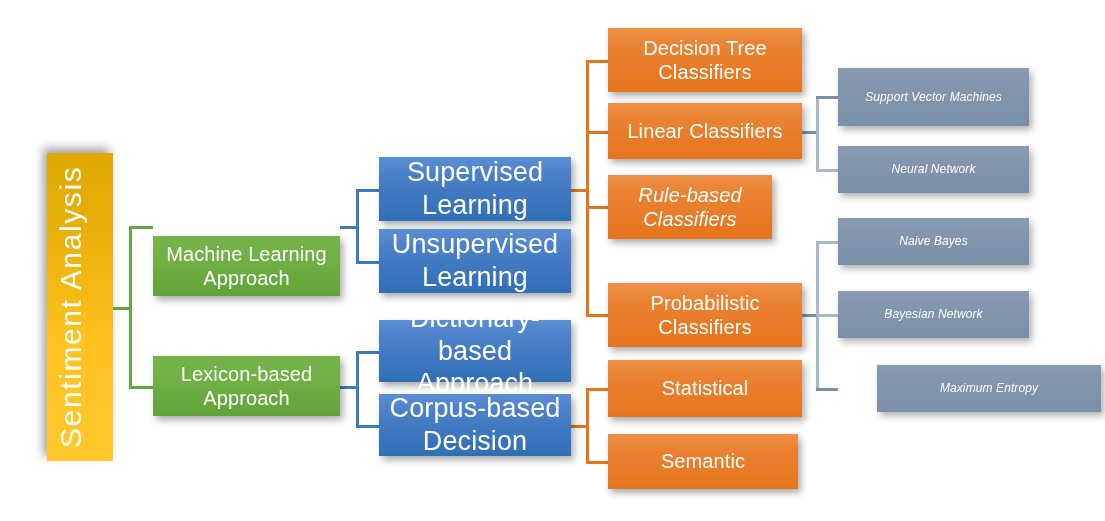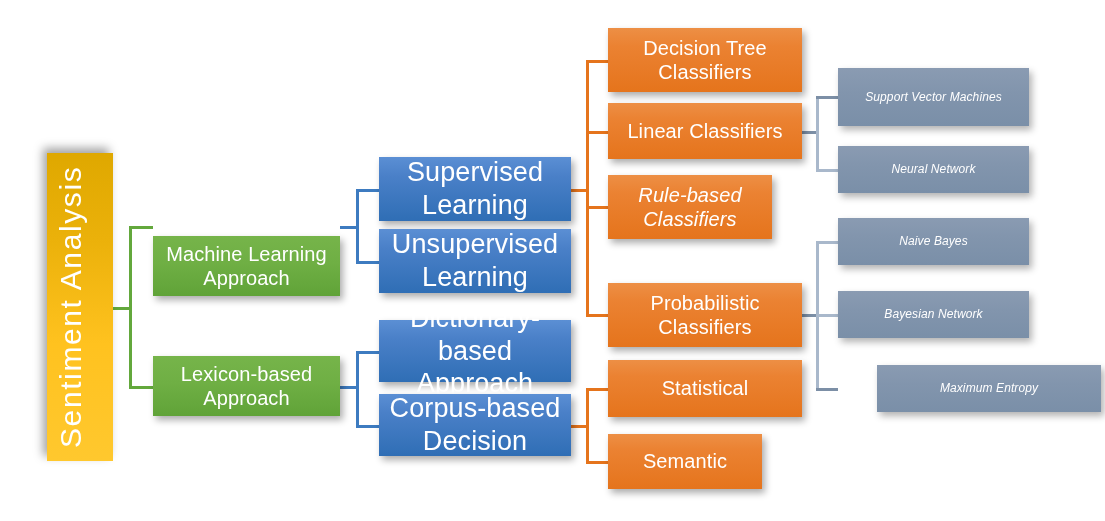--- a/index.html
+++ b/index.html
@@ -152,21 +152,21 @@
   </div>
   <div class="node orange" style="left:608px; top:175px; width:164px; height:64px;font-style:italic;">
     <span>Rule-based Classifiers</span>
   </div>
   <div class="node orange" style="left:608px; top:283px; width:194px; height:64px;">
     <span>Probabilistic Classifiers</span>
   </div>
   <div class="node orange" style="left:608px; top:360px; width:194px; height:57px;">
     <span>Statistical</span>
   </div>
-  <div class="node orange" style="left:608px; top:434px; width:154px; height:55px;">
+  <div class="node orange" style="left:608px; top:434px; width:190px; height:55px;">
     <span>Semantic</span>
   </div>
 
   <div class="node slate" style="left:838px; top:68px; width:191px; height:58px;">
     <span>Support Vector Machines</span>
   </div>
   <div class="node slate" style="left:838px; top:146px; width:191px; height:47px;">
     <span>Neural Network</span>
   </div>
   <div class="node slate" style="left:838px; top:218px; width:191px; height:47px;align-items:center;">

